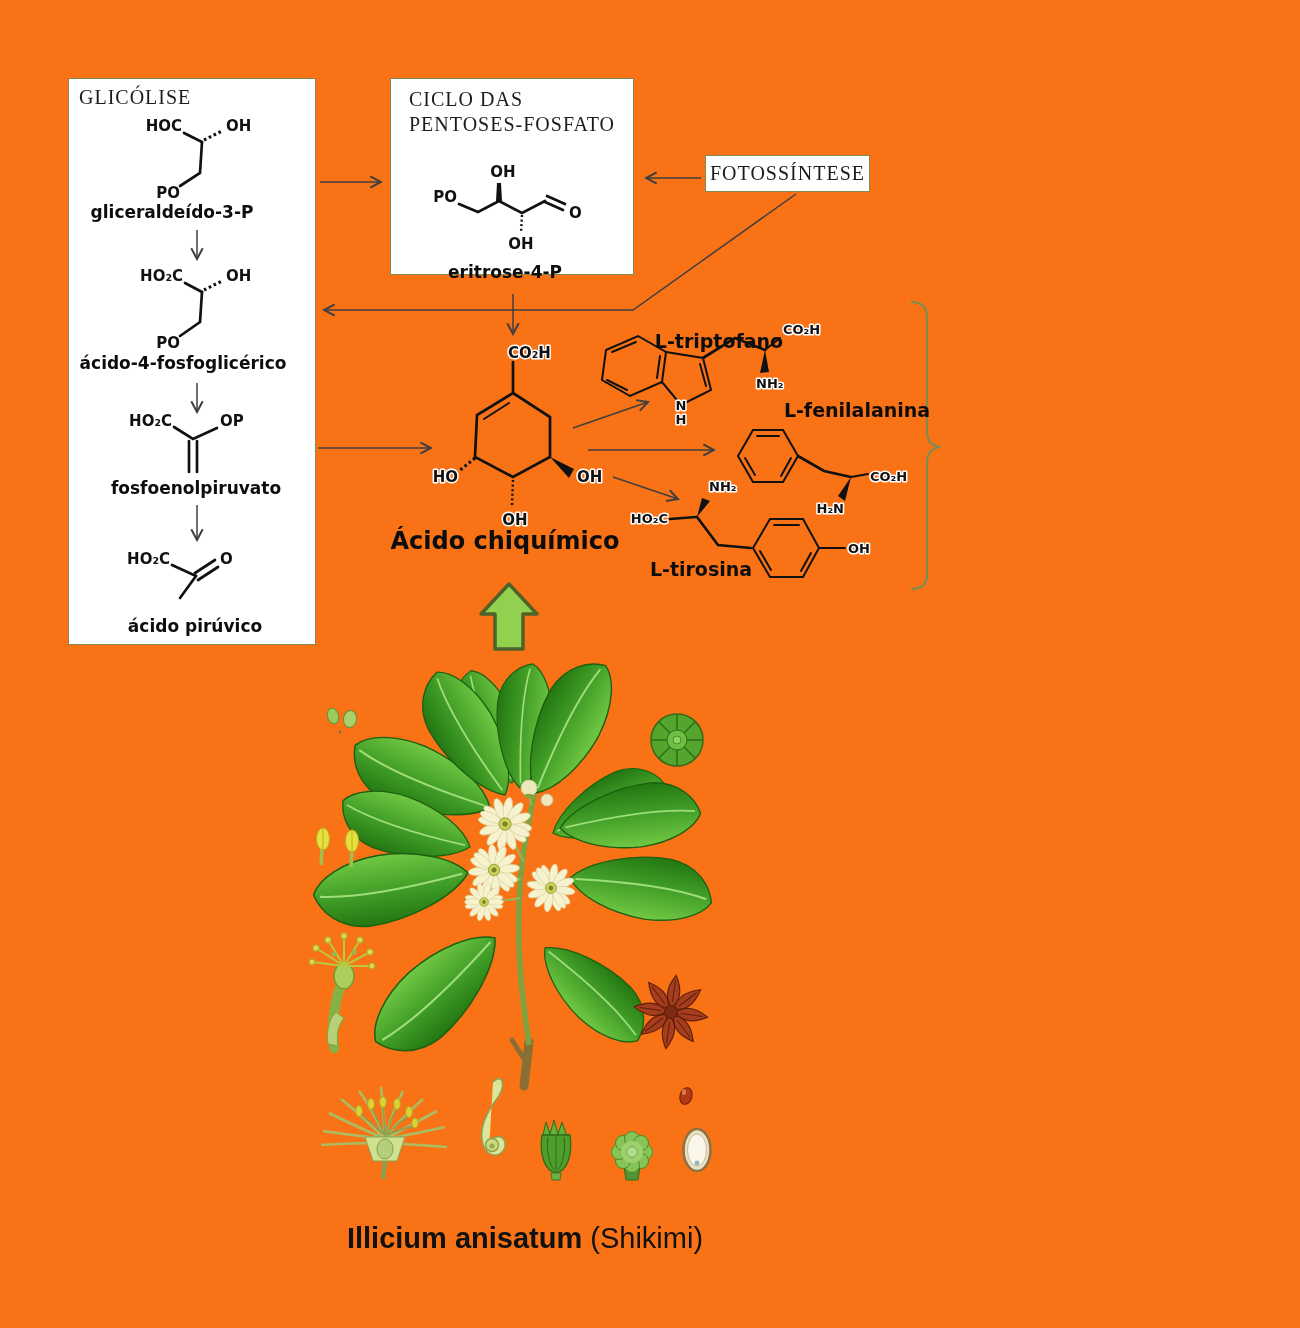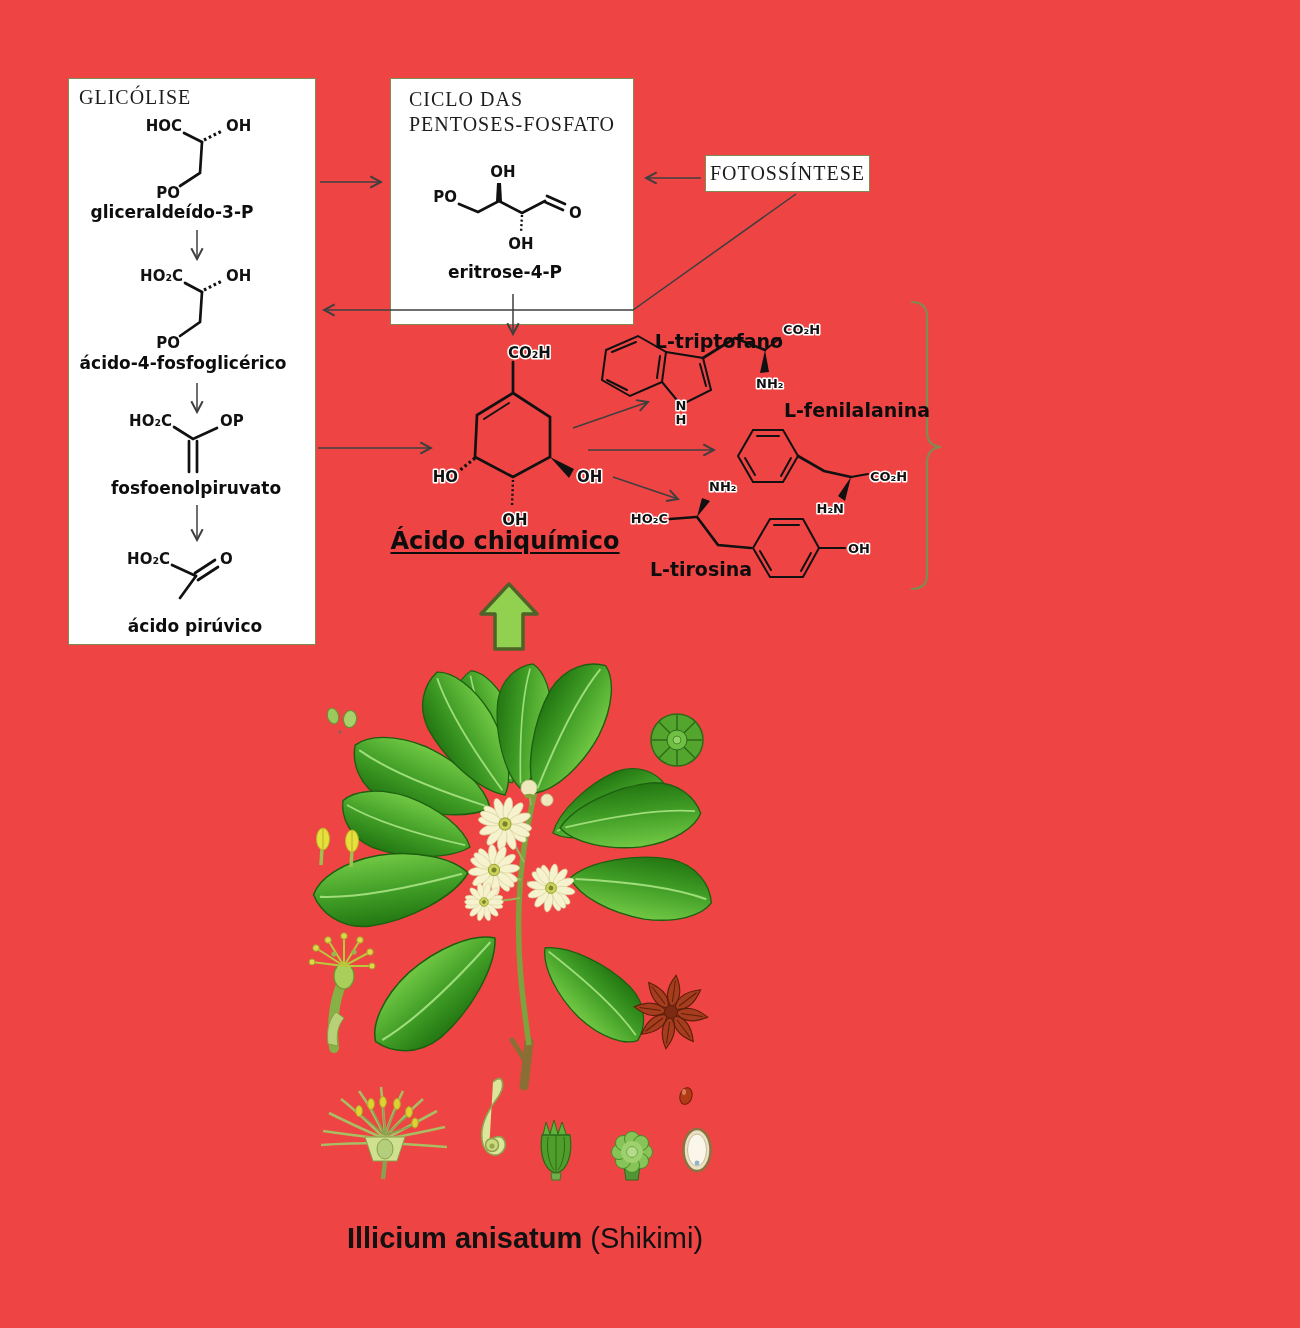--- a/index.html
+++ b/index.html
@@ -1,28 +1,28 @@
 <!DOCTYPE html>
 <html><head>
 <meta charset="utf-8">
 <style>
   html,body{margin:0;padding:0;background:#fff;}
-  .stage{position:relative;width:1300px;height:1328px;background:#ef4444;overflow:hidden;
+  .stage{position:relative;width:1300px;height:1328px;background:#f97316;overflow:hidden;
          font-family:"Liberation Sans",sans-serif;color:#111;}
   .box{position:absolute;border:1.6px solid #7e8c54;background:#fff;box-sizing:border-box;z-index:0;}
   .serif-title{font-family:"Liberation Serif",serif;font-size:20px;color:#1c1c1c;letter-spacing:1px;}
   #box-glycolysis{left:68px;top:78px;width:248px;height:567px;padding:7px 0 0 10px;}
-  #box-pentose{left:390px;top:78px;width:244px;height:247px;padding:8px 0 4px 18px;line-height:25px;}
+  #box-pentose{left:390px;top:78px;width:244px;height:197px;padding:8px 0 4px 18px;line-height:25px;}
   #box-photo{left:705px;top:155px;width:165px;height:37px;display:flex;align-items:center;justify-content:center;}
   svg.art{position:absolute;left:0;top:0;z-index:1;}
   .chem-label{position:absolute;z-index:2;font-weight:bold;font-size:17px;color:#0d0d0d;
               white-space:nowrap;transform:translateX(-50%);font-family:"DejaVu Sans",sans-serif;}
   .big{font-size:24px;}
   .aa{font-size:19px;}
-  .underline{text-decoration:underline;text-decoration-thickness:2px;text-underline-offset:3px;text-align:center;}
+  .underline{text-decoration-thickness:2px;text-underline-offset:3px;text-align:center;}
   .aromatic{position:absolute;left:958px;top:435px;z-index:2;font-weight:bold;font-size:24px;
             white-space:nowrap;transform:none;font-family:"DejaVu Sans",sans-serif;color:#0d0d0d;}
   .caption{position:absolute;left:525px;top:1222px;transform:translateX(-50%);z-index:2;
            font-size:29px;white-space:nowrap;color:#111;}
   .caption .species{font-weight:bold;}
   .atom{font:bold 15px "DejaVu Sans",sans-serif;fill:#111;paint-order:stroke;stroke:#fff;stroke-width:3px;stroke-linejoin:round;}
   .atom-sm{font:bold 13px "DejaVu Sans",sans-serif;fill:#111;paint-order:stroke;stroke:#fff;stroke-width:3px;stroke-linejoin:round;}
   .bond{stroke:#111;stroke-width:2.7px;fill:none;stroke-linecap:round;}
   .bond-thin{stroke:#111;stroke-width:2px;fill:none;stroke-linecap:round;}
   .hash{stroke:#111;stroke-width:3.2px;fill:none;stroke-dasharray:2.6 2.8;}

